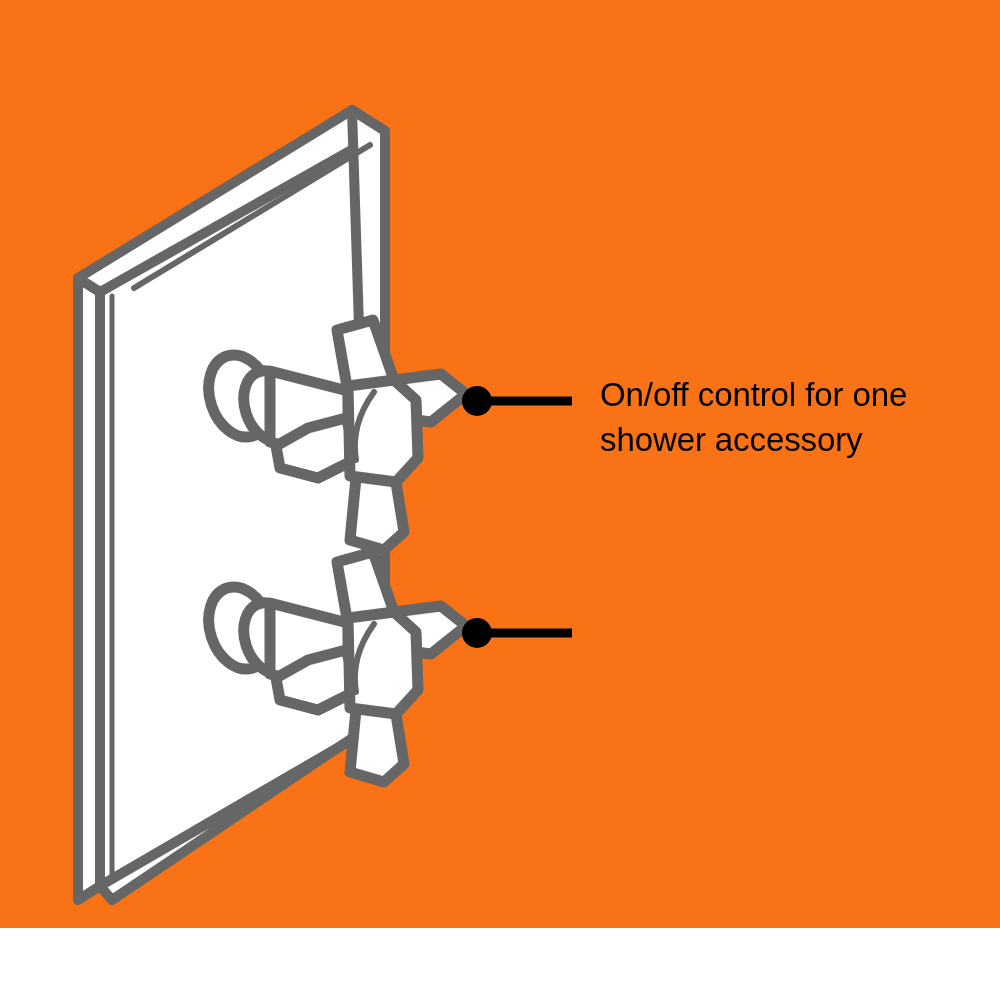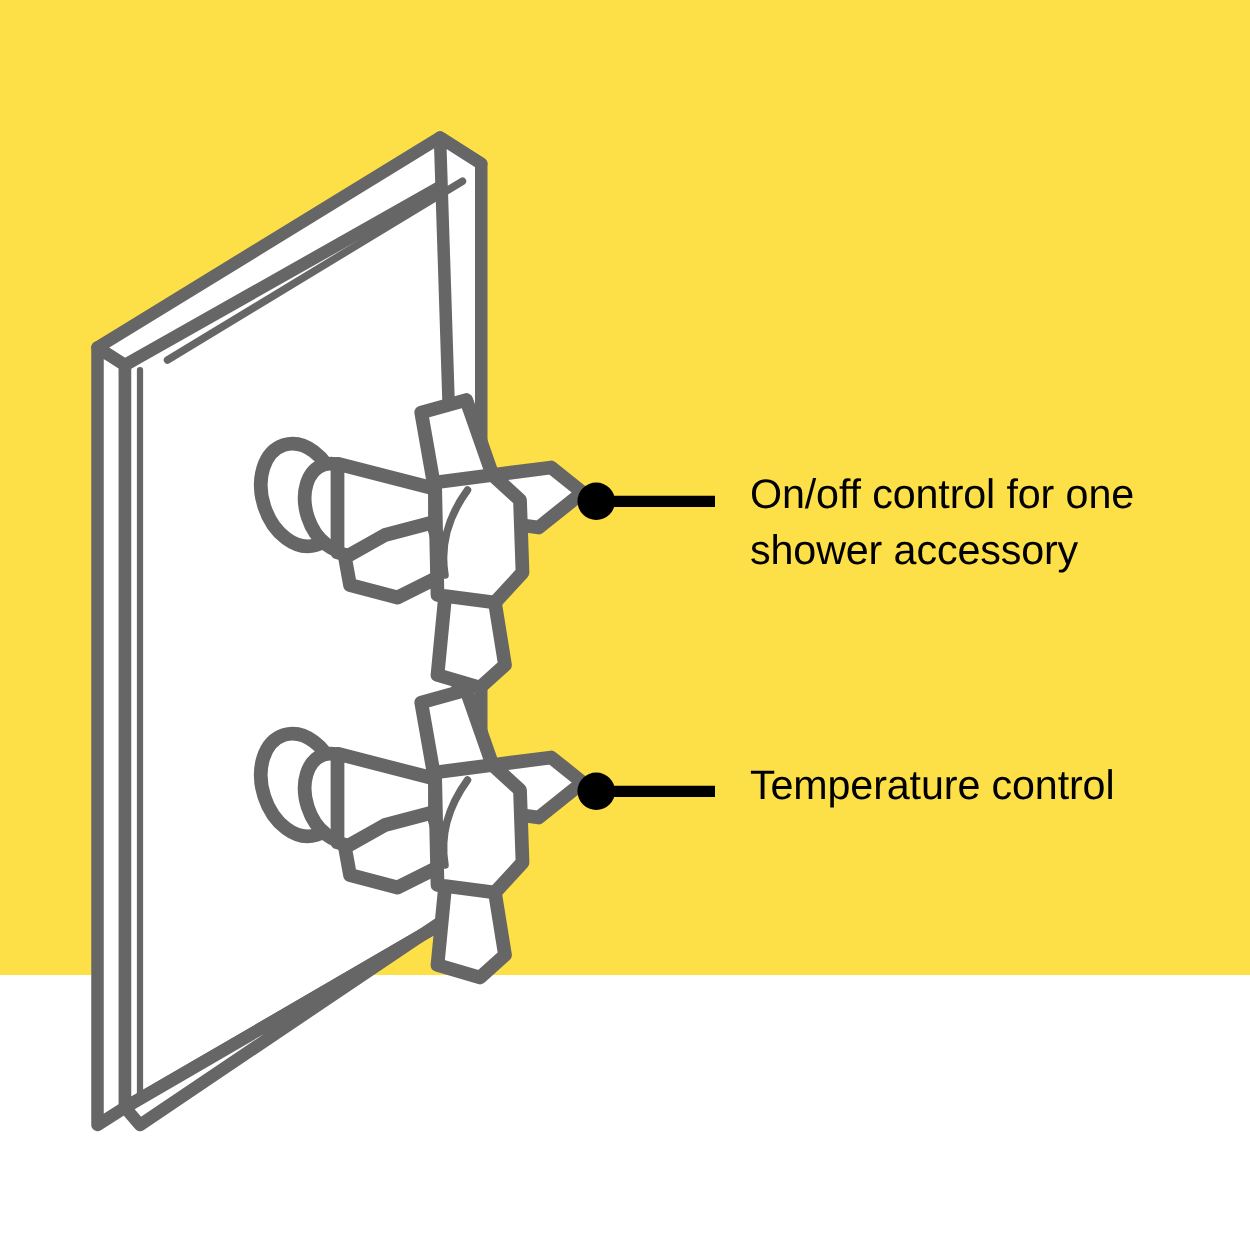--- a/index.html
+++ b/index.html
@@ -11,22 +11,22 @@
   body {
     width: 1000px;
     height: 1000px;
     overflow: hidden;
     font-family: "Liberation Sans", sans-serif;
     position: relative;
   }
   #diagram-stage {
     position: relative;
     width: 1000px;
-    height: 780px;
-    background: #fde047;
+    height: 928px;
+    background: #f97316;
   }
   #diagram-svg {
     position: absolute;
     top: 0;
     left: 0;
     width: 1000px;
     height: 1000px;
     display: block;
   }
   .callout-label {
@@ -114,15 +114,14 @@
 
     <g>
       <line x1="477" y1="633" x2="572" y2="633" stroke="#000000" stroke-width="9"></line>
       <circle cx="477" cy="633" r="15" fill="#000000"></circle>
     </g>
   </svg>
 
   <div class="callout-label" id="callout-label-1">On/off control for one
 shower accessory</div>
 
-  <div class="callout-label" id="callout-label-2">Temperature control</div>
 
 </div>
 
 </body></html>

